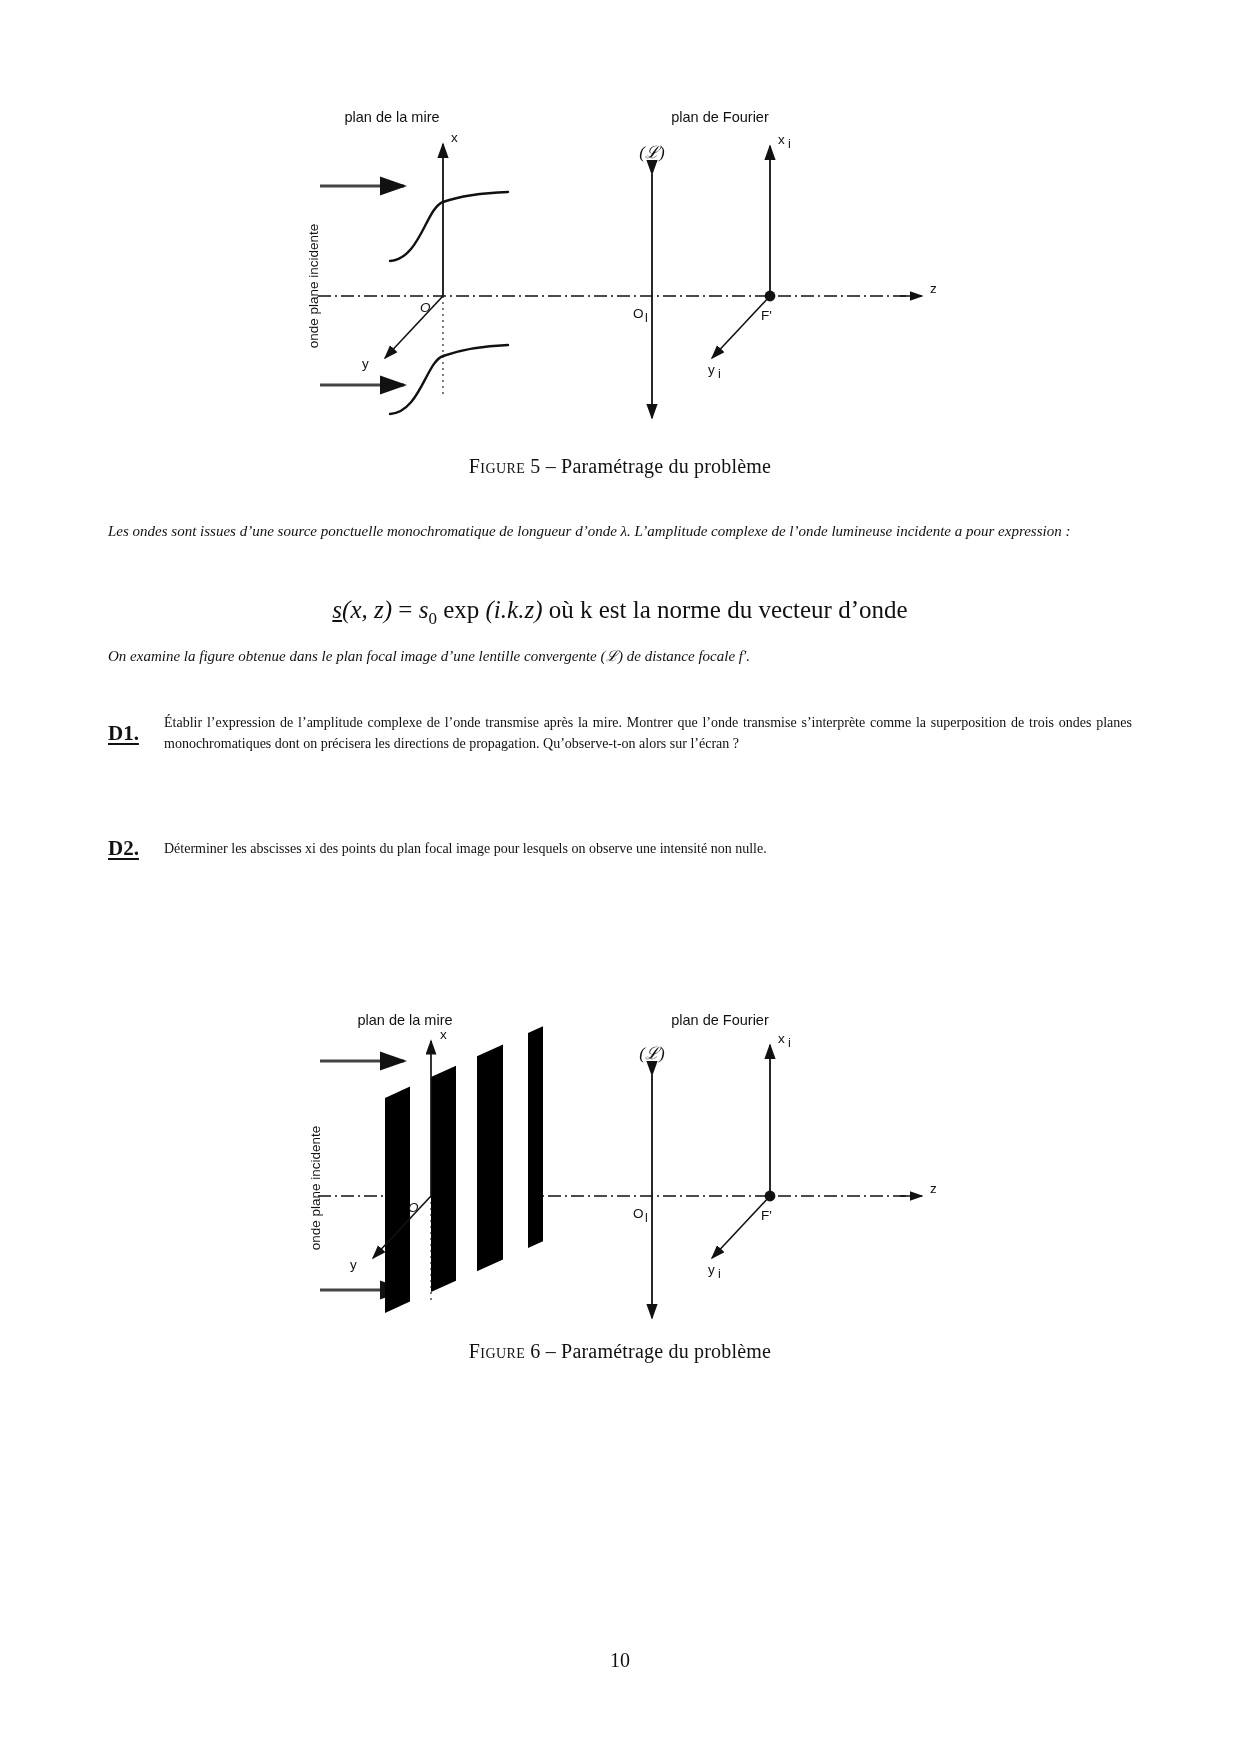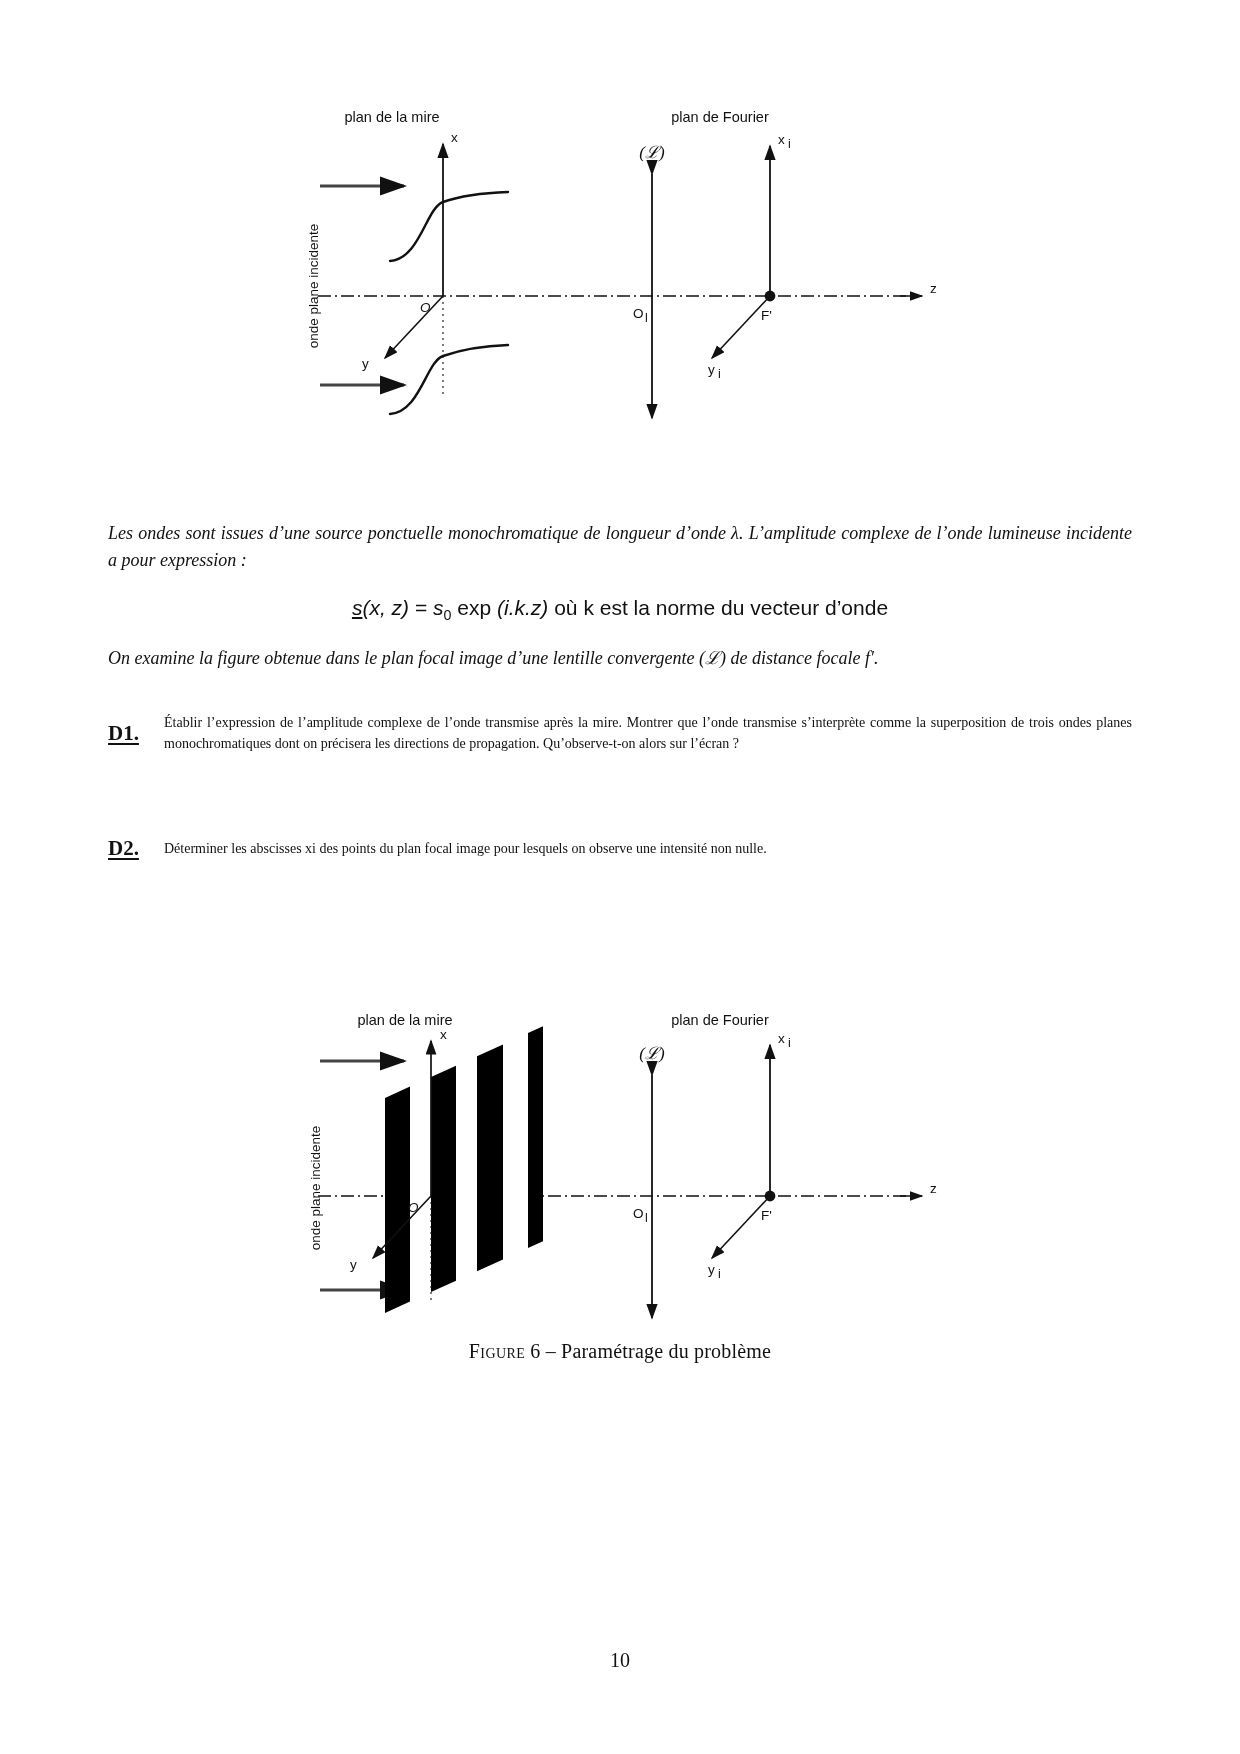--- a/index.html
+++ b/index.html
@@ -24,40 +24,40 @@
 
   
   .col {
     position: absolute;
     left: 108px;
     width: 1024px;
   }
 
   .para {
     font-style: italic;
-    font-size: 18px;
+    font-size: 15px;
     line-height: 1.52;
     text-align: justify;
     margin: 0;
   }
 
   .caption {
     text-align: center;
     font-size: 20px;
     letter-spacing: .2px;
   }
   .caption .smallcaps {
     font-variant: small-caps;
     letter-spacing: .4px;
   }
 
   .eqn {
     text-align: center;
-    font-size: 21px;
-    font-family: Liberation Sans, sans-serif;
+    font-size: 25px;
+    font-family: Liberation Serif, serif;
   }
   .mathit { font-style: italic; }
   .underl { text-decoration: underline; text-underline-offset: 2px; }
   sub.sml { font-size: .68em; }
 
   
   .qblock {
     display: flex;
     align-items: center;
     margin: 0;
@@ -167,20 +167,26 @@
       <text class="figlabel-sm" x="488" y="52">i</text>
 
       <line x1="470" y1="200" x2="412" y2="262" stroke="#111" stroke-width="1.6" marker-end="url(#arrA)"></line>
       <text class="figlabel" x="408" y="278">y</text>
       <text class="figlabel-sm" x="418" y="282">i</text>
 
       <text class="figlabel" x="461" y="224">F'</text>
     </svg>
   </div>
 
+  <div class="col caption" style="top:455px;">
+    <span class="smallcaps">Figure</span>
+    <span>5</span>
+    <span>–</span>
+    <span>Paramétrage du problème</span>
+  </div>
 
   <div class="col" style="top:520px;">
     <p class="para">Les ondes sont issues d’une source ponctuelle monochromatique de longueur d’onde λ. L’amplitude complexe de l’onde lumineuse incidente a pour expression :</p>
   </div>
 
   <div class="col eqn" style="top:596px;">
     <span class="mathit underl">s</span><span class="mathit">(x, z)</span>
     <span>=</span>
     <span class="mathit">s</span><sub class="sml">0</sub>
     <span>exp</span>

